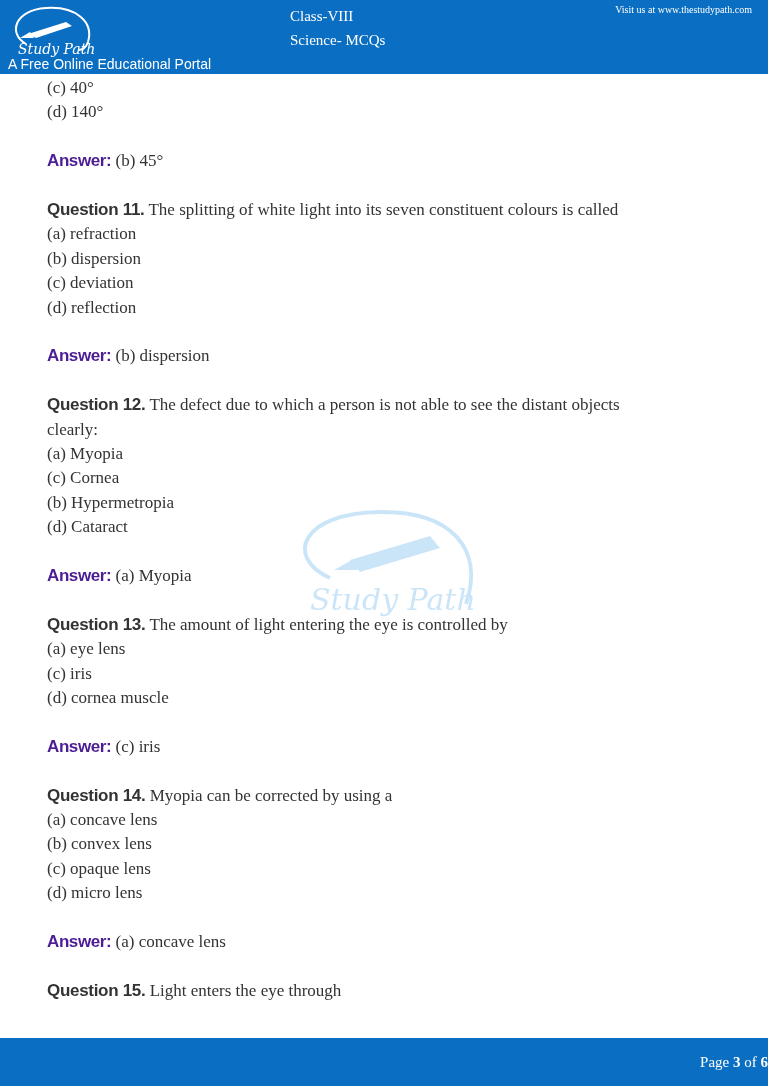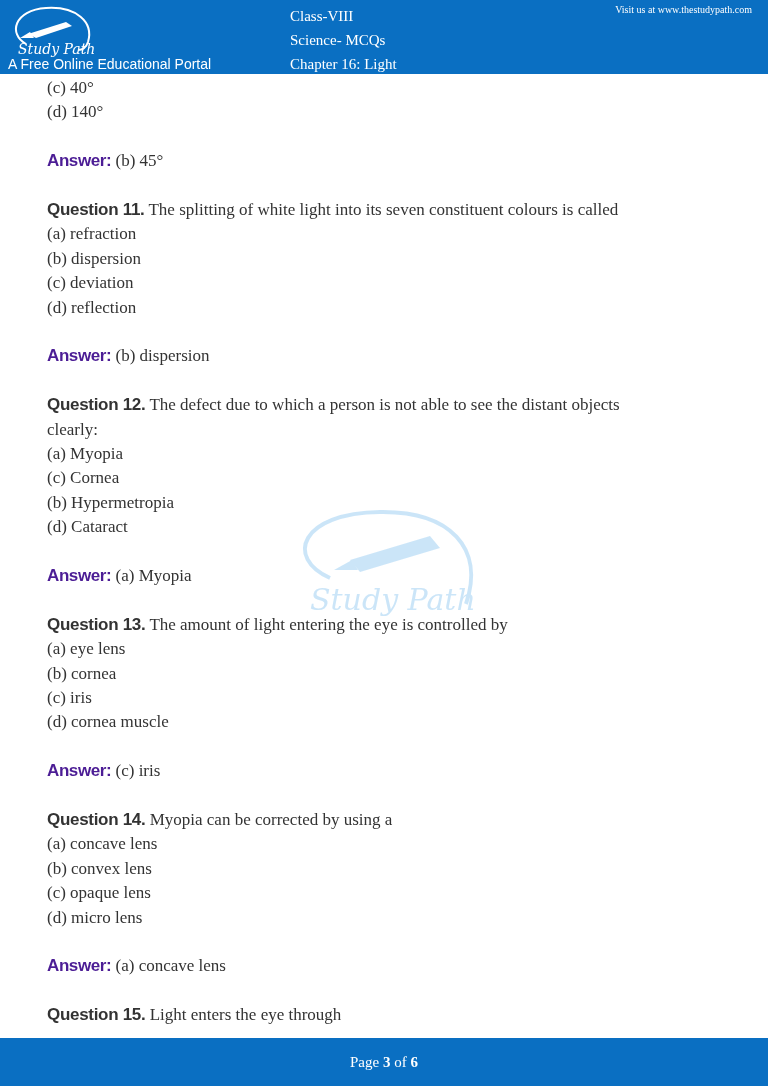--- a/index.html
+++ b/index.html
@@ -10,38 +10,37 @@
   .tagline { position:absolute; left:8px; top:56px; font-size:14px; font-family:Liberation Sans, sans-serif; color:#fff; white-space:nowrap; }
   .hdr-center { position:absolute; left:290px; top:4px; width:190px; font-family:"Liberation Serif", serif; font-size:15px; line-height:24px; }
   .hdr-visit { position:absolute; right:16px; top:4px; font-family:"Liberation Serif", serif; font-size:10px; }
   .content { position:absolute; left:47px; top:76px; width:680px; font-family:"Liberation Serif", serif; font-size:17px; line-height:24.4px; color:#333; }
   .line { white-space:nowrap; }
   .gap { height:24.4px; }
   .qlabel { font-weight:bold; font-family:"Liberation Sans Narrow","Liberation Sans", sans-serif; letter-spacing:-0.3px;margin-top:48px; }
   .alabel { font-weight:bold; color:#4c1d95; font-family:"Liberation Sans", sans-serif; letter-spacing:-0.4px; }
   .watermark { position:absolute; left:290px; top:508px; width:190px; height:110px; opacity:0.45; }
   .footer { position:absolute; left:0; top:1038px; width:768px; height:48px; background:#0a6fc2; color:#fff;
-            text-align:center; font-family:"Liberation Serif", serif; font-size:15px; line-height:48px; }
+            text-align:right; font-family:"Liberation Serif", serif; font-size:15px; line-height:48px; }
   .footer b { font-weight:bold; }
 </style>
 </head>
 <body>
 
 <div class="header">
   <svg class="logo" viewBox="0 0 90 54">
     <path d="M20 40 C2 30,8 6,40 4 C70 2,88 18,82 38 C80 44,76 46,72 46" fill="none" stroke="#fff" stroke-width="2"></path>
     <path d="M22 30 L60 18 L66 22 L30 34 Z" fill="#fff"></path>
     <path d="M14 34 L24 28 L28 34 Z" fill="#fff"></path>
     <text x="12" y="50" font-family="DejaVu Serif, serif" font-style="italic" font-size="14" fill="#fff">Study Path</text>
   </svg>
   <div class="tagline">A Free Online Educational Portal</div>
   <div class="hdr-center">
     <div>Class-VIII</div>
     <div>Science- MCQs</div>
-    <div>Chapter 16: Light</div>
   </div>
   <div class="hdr-visit">Visit us at www.thestudypath.com</div>
 </div>
 
 <svg class="watermark" viewBox="0 0 190 110">
   <path d="M40 70 C-5 50,10 5,90 4 C160 3,195 40,176 96" fill="none" stroke="#8ec7f0" stroke-width="4"></path>
   <path d="M60 52 L140 28 L150 40 L70 64 Z" fill="#8ec7f0"></path>
   <path d="M44 62 L62 52 L68 62 Z" fill="#8ec7f0"></path>
   <text x="20" y="102" font-family="DejaVu Serif, serif" font-style="italic" font-size="30" fill="#8ec7f0">Study Path</text>
 </svg>
@@ -72,21 +71,20 @@
     <div class="line">(b) Hypermetropia</div>
     <div class="line">(d) Cataract</div>
     <div class="gap"></div>
     <div class="line"><span class="alabel">Answer:</span> <span>(a) Myopia</span></div>
     <div class="gap"></div>
   </div>
 
   <div>
     <div class="line"><span class="qlabel">Question 13.</span> <span>The amount of light entering the eye is controlled by</span></div>
     <div class="line">(a) eye lens</div>
-    <div class="line">(b) cornea</div>
     <div class="line">(c) iris</div>
     <div class="line">(d) cornea muscle</div>
     <div class="gap"></div>
     <div class="line"><span class="alabel">Answer:</span> <span>(c) iris</span></div>
     <div class="gap"></div>
   </div>
 
   <div>
     <div class="line"><span class="qlabel">Question 14.</span> <span>Myopia can be corrected by using a</span></div>
     <div class="line">(a) concave lens</div>

